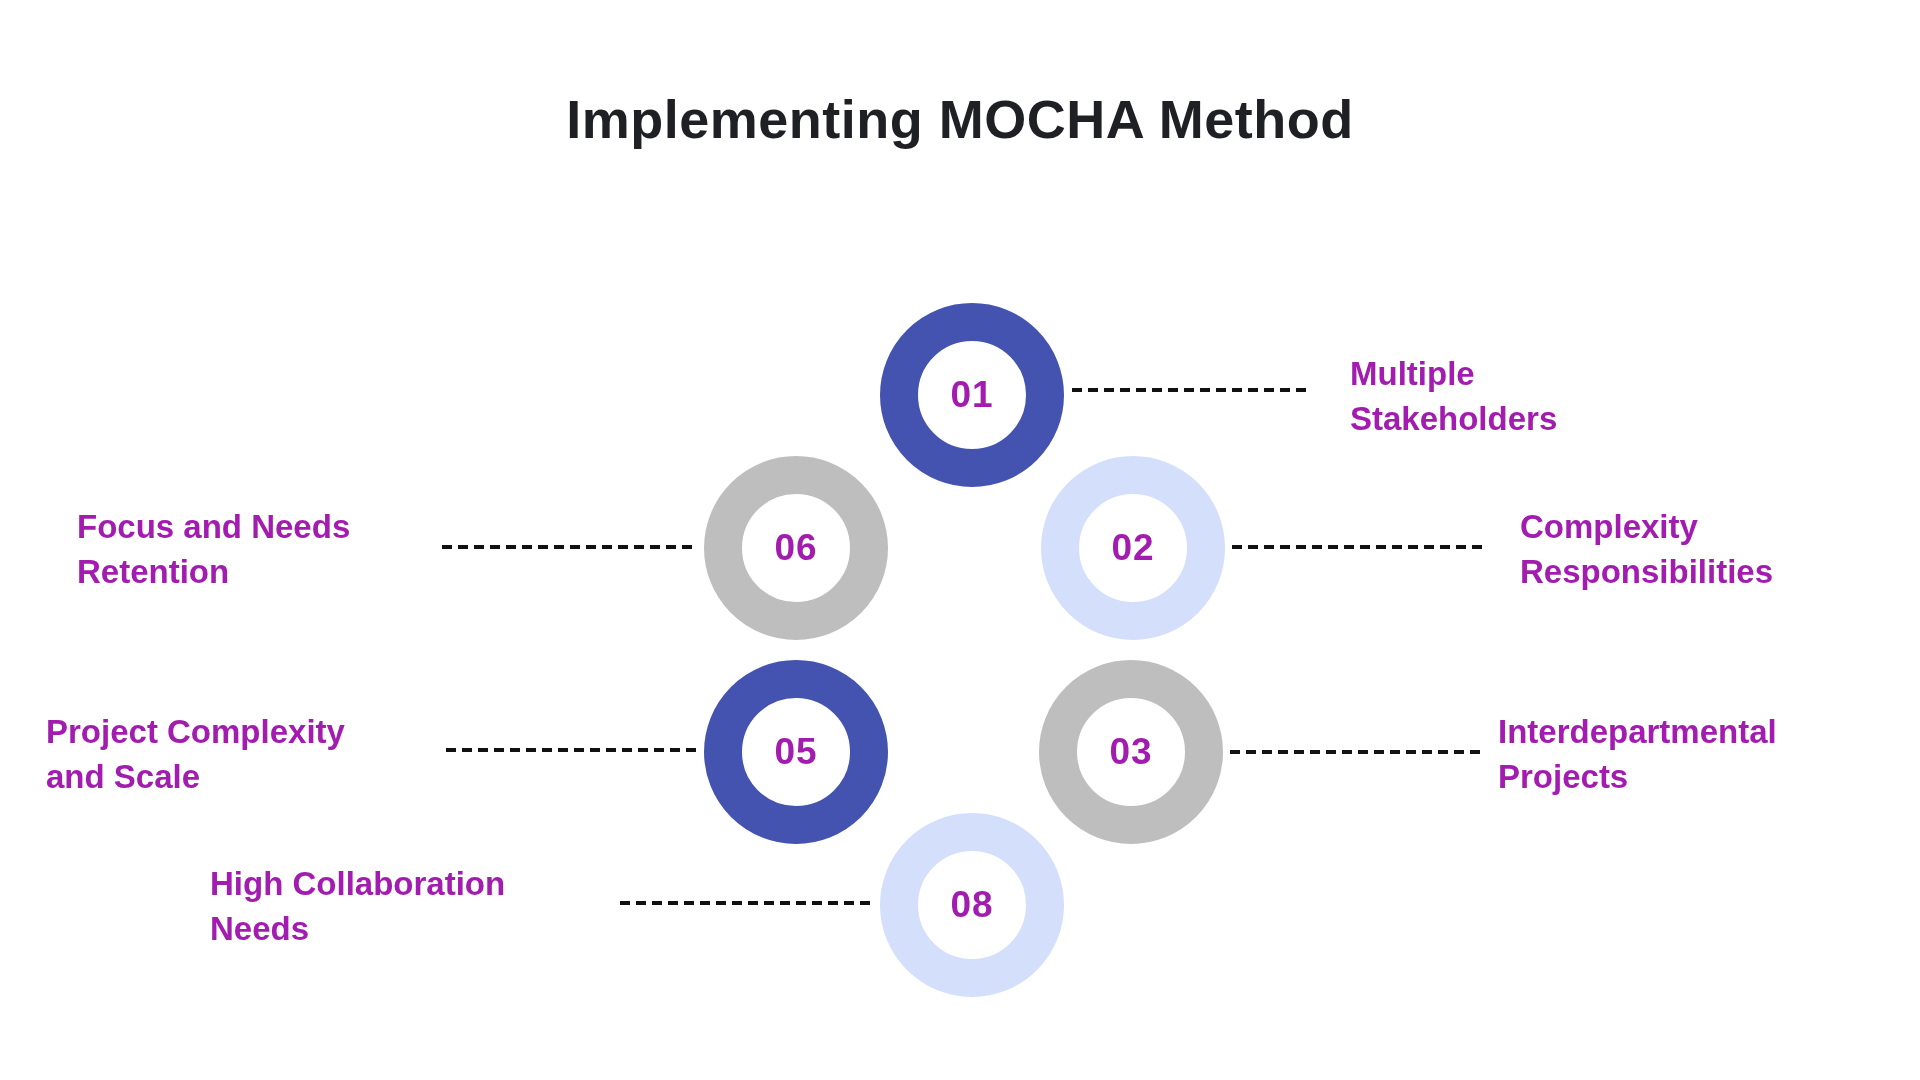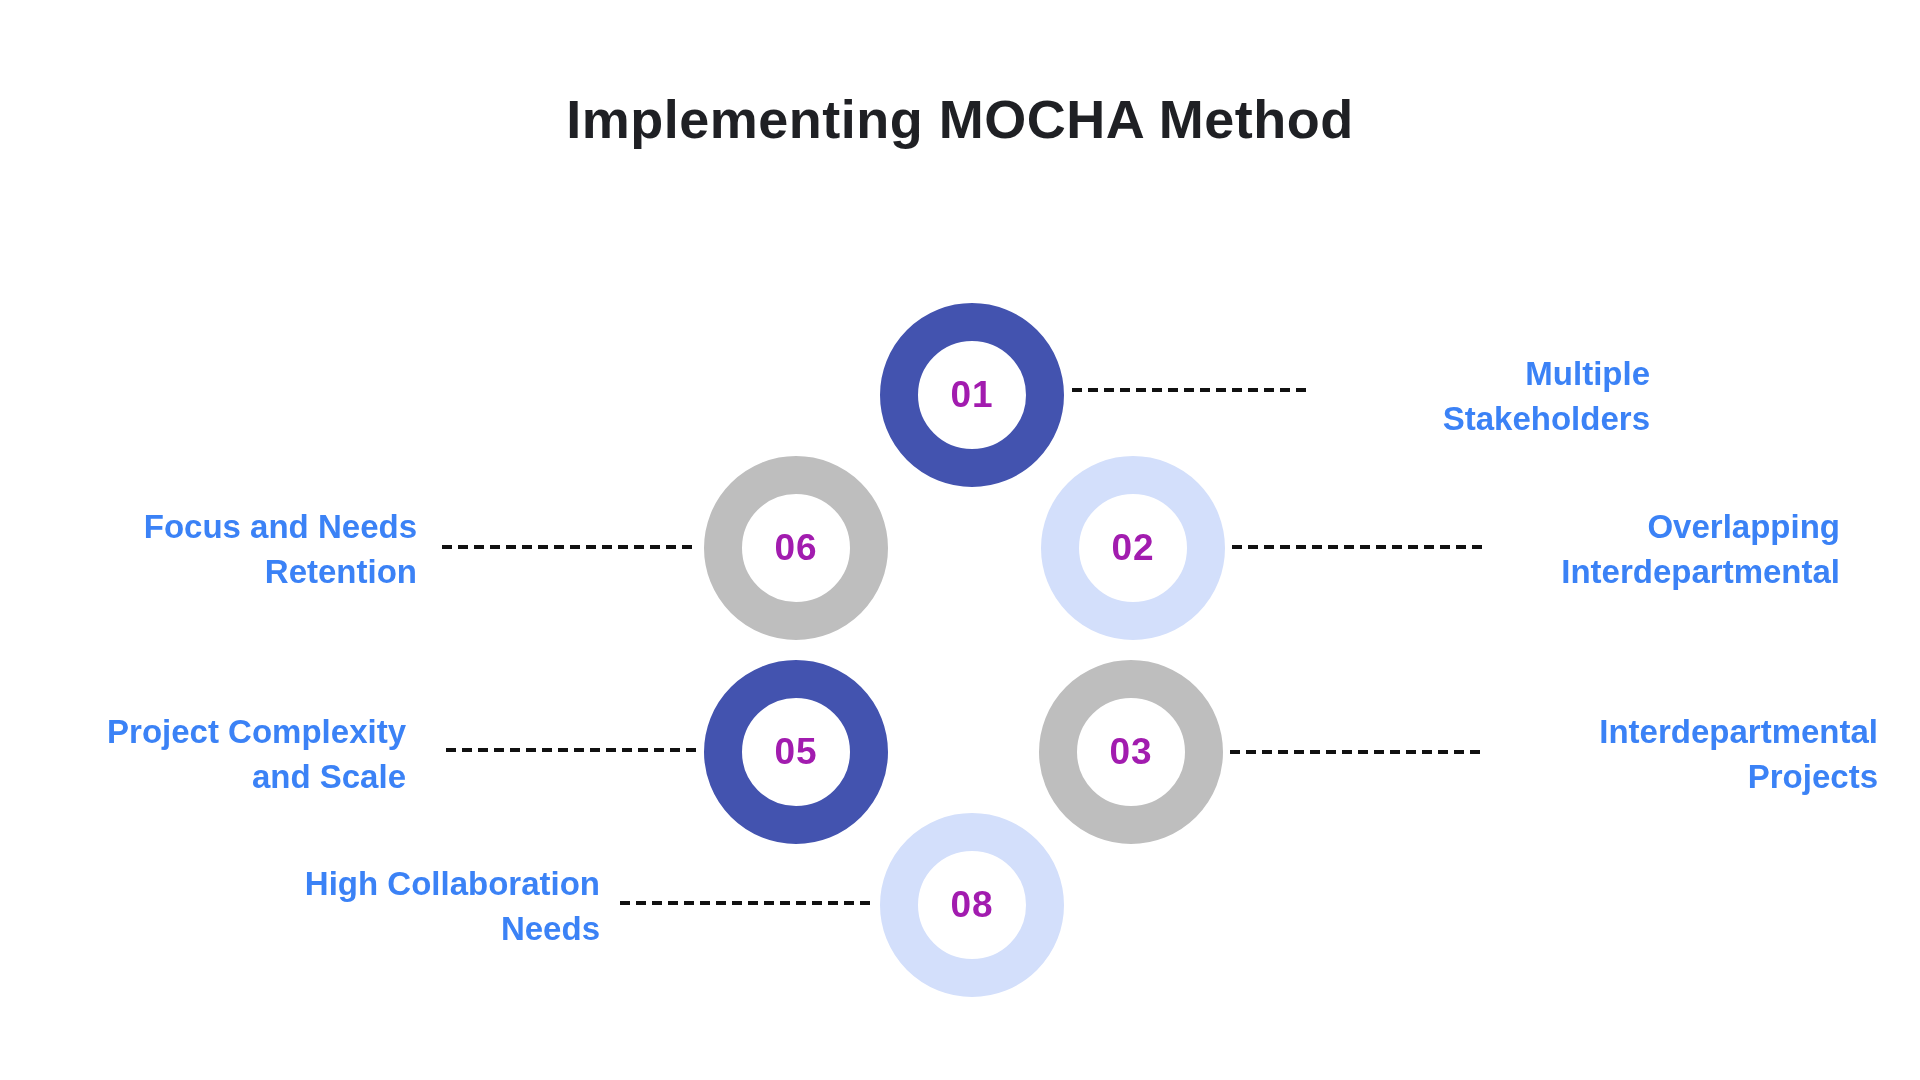--- a/index.html
+++ b/index.html
@@ -47,22 +47,22 @@
   .dash {
     position: absolute;
     height: 4px;
     background: repeating-linear-gradient(90deg, #111111 0 10px, transparent 10px 16px);
   }
   .label {
     position: absolute;
     font-size: 33px;
     line-height: 1.35;
     font-weight: 800;
-    color: #3b82f6;
-    text-align: right;
+    color: #a21caf;
+    text-align: left;
   }
   
   .r1 { left: 880px;  top: 303px; }
   .r2 { left: 1041px; top: 456px; }
   .r3 { left: 1039px; top: 660px; }
   .r4 { left: 880px;  top: 813px; }
   .r5 { left: 704px;  top: 660px; }
   .r6 { left: 704px;  top: 456px; }
   
   .d1 { left: 1072px; top: 388px; width: 238px; }
@@ -89,21 +89,21 @@
   <div class="ring r1" style="border-color: rgb(67, 83, 175);">
     <span class="num">01</span>
   </div>
   <div class="dash d1"></div>
   <div class="label l1">Multiple Stakeholders</div>
 
   <div class="ring r2" style="border-color: rgb(211, 223, 251);">
     <span class="num">02</span>
   </div>
   <div class="dash d2"></div>
-  <div class="label l2">Overlapping Interdepartmental</div>
+  <div class="label l2">Complexity Responsibilities</div>
 
   <div class="ring r3" style="border-color: rgb(190, 190, 190);">
     <span class="num">03</span>
   </div>
   <div class="dash d3"></div>
   <div class="label l3">Interdepartmental Projects</div>
 
   <div class="ring r4" style="border-color: rgb(211, 223, 251);">
     <span class="num">08</span>
   </div>

